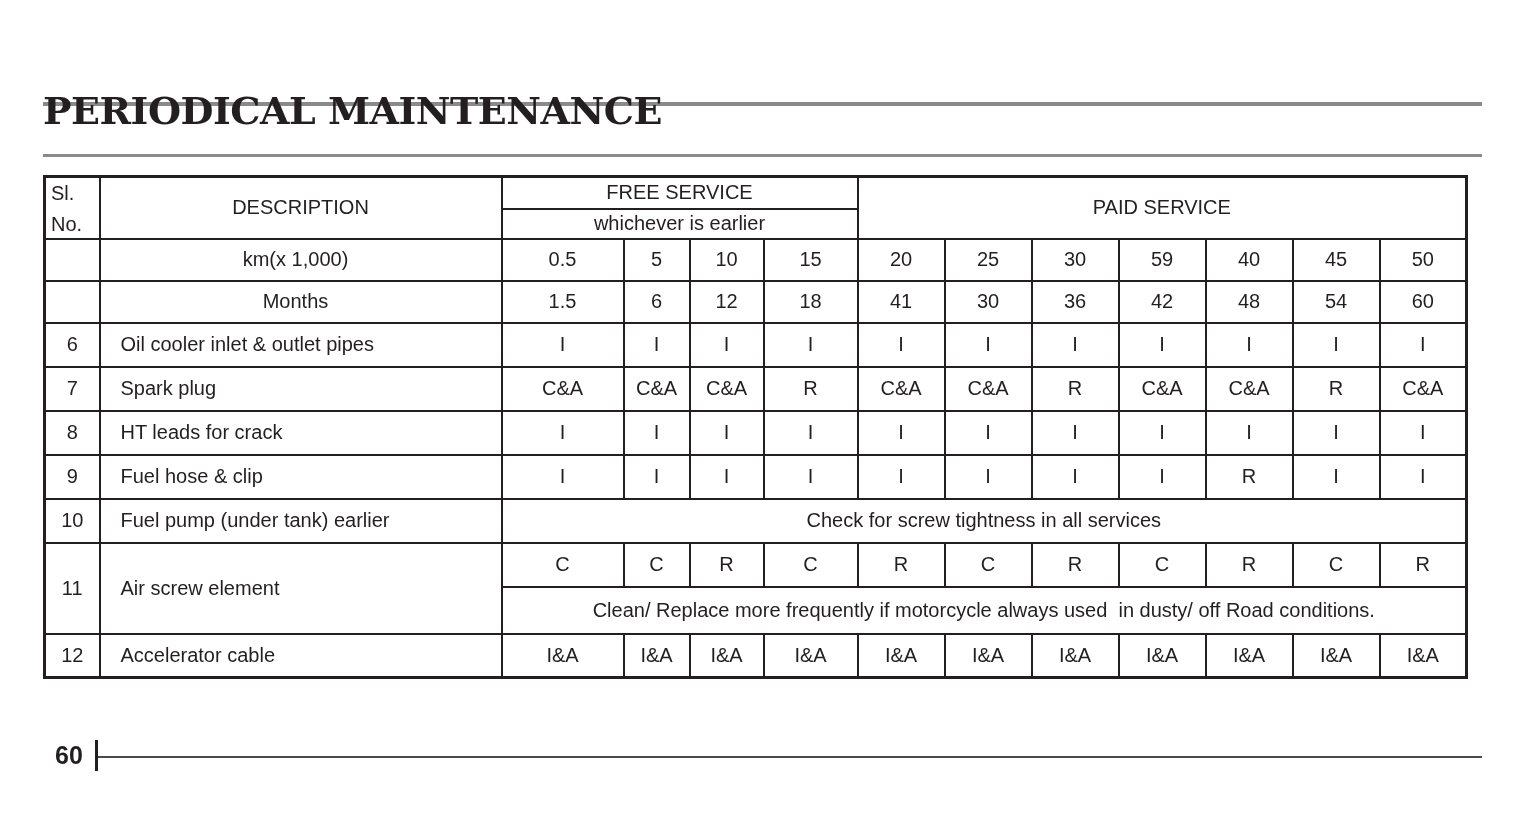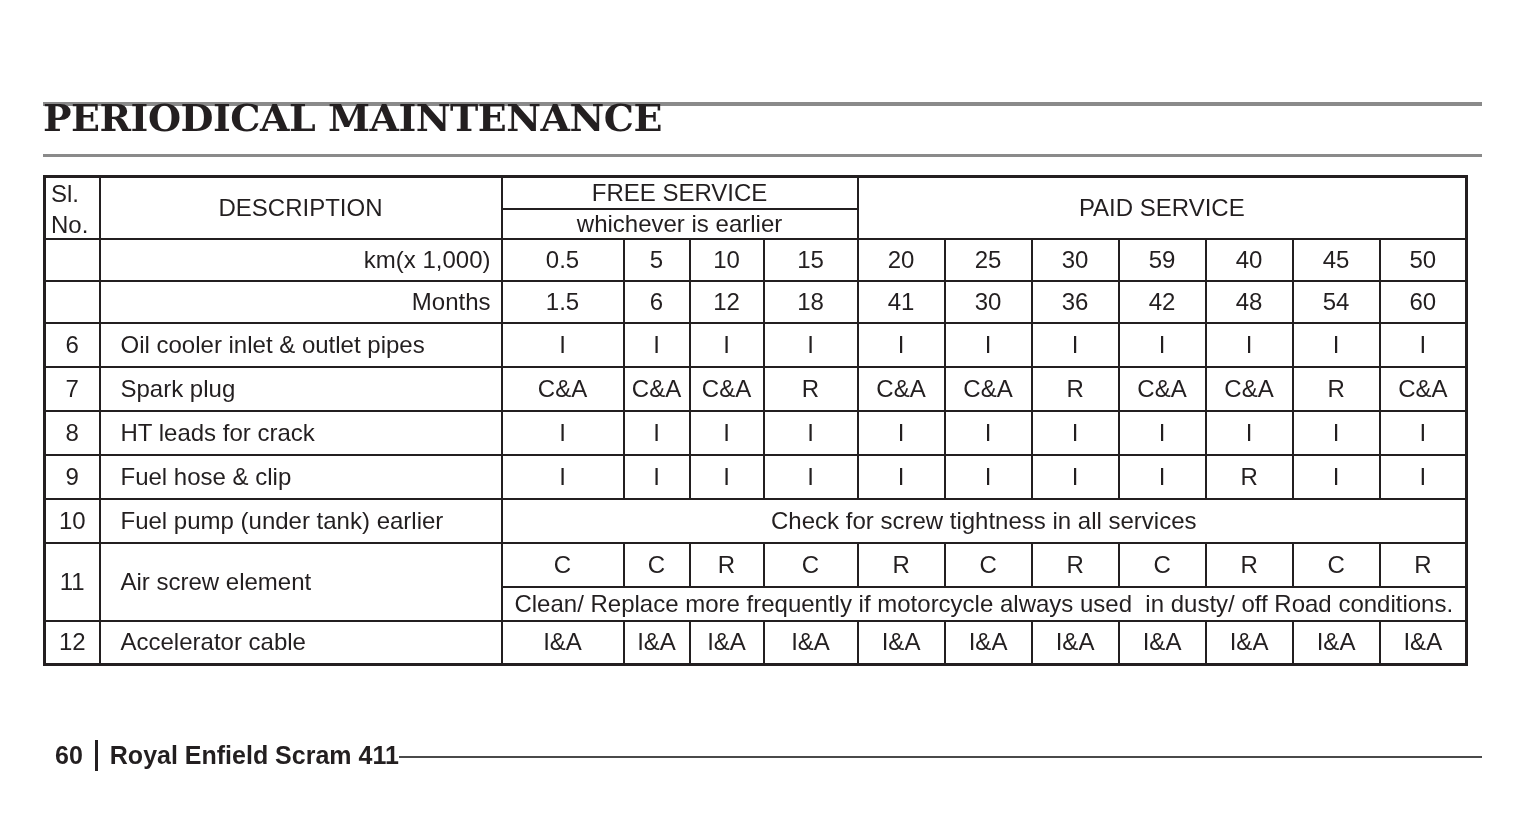--- a/index.html
+++ b/index.html
@@ -11,50 +11,50 @@
     background: #ffffff;
     color: #231f20;
     font-family: "Liberation Sans", sans-serif;
     overflow: hidden;
   }
   .rule-top {
     position: absolute; left: 43px; top: 102px;
     width: 1439px; height: 4px; background: #8a8a8a;
   }
   .page-title {
-    position: absolute; left: 43px; top: 94px;
+    position: absolute; left: 43px; top: 87px;
     font-family: "DejaVu Serif", serif;
     font-weight: 700;
     font-size: 38px;
     letter-spacing: -0.5px;
     line-height: 48px;
     color: #231f20;
     white-space: nowrap;
   }
   .rule-under-title {
     position: absolute; left: 43px; top: 154px;
     width: 1439px; height: 3px; background: #8a8a8a;
   }
   table.maint {
     position: absolute; left: 43px; top: 175px;
     width: 1422px;
     border-collapse: collapse;
     table-layout: fixed;
     border: 3px solid #231f20;
-    font-size: 24px;
+    font-size: 20px;
     color: #231f20;
   }
   table.maint td {
     border: 2px solid #231f20;
     vertical-align: middle;
     overflow: hidden;
   }
   td.num  { text-align: center; }
   td.desc { text-align: left; padding-left: 20px; }
-  td.right-label { text-align: right; padding-right: 10px; }
+  td.right-label { text-align: center; padding-right: 10px; }
   td.note { text-align: center; white-space: pre-wrap; }
   thead tr.hrow1 { height: 32px; }
   thead tr.hrow2 { height: 30px; }
   thead tr.kmrow, thead tr.morow { height: 42px; }
   tbody tr { height: 44px; }
   td.slno-head { vertical-align: top; padding: 0; }
   .slno-inner {
     height: 58px; display: flex; flex-direction: column;
     justify-content: space-between; align-items: flex-start;
     padding: 2px 0 0 5px; line-height: 25px;
@@ -216,21 +216,21 @@
           <td class="num">R</td>
           <td class="num">C</td>
           <td class="num">R</td>
           <td class="num">C</td>
           <td class="num">R</td>
           <td class="num">C</td>
           <td class="num">R</td>
           <td class="num">C</td>
           <td class="num">R</td>
         </tr>
-        <tr style="height: 34px;">
+        <tr style="height: 47px;">
           <td class="note" colspan="11">Clean/ Replace more frequently if motorcycle always used  in dusty/ off Road conditions.</td>
         </tr>
         <tr>
           <td class="num">12</td>
           <td class="desc">Accelerator cable</td>
           <td class="num">I&amp;A</td>
           <td class="num">I&amp;A</td>
           <td class="num">I&amp;A</td>
           <td class="num">I&amp;A</td>
           <td class="num">I&amp;A</td>
@@ -240,17 +240,16 @@
           <td class="num">I&amp;A</td>
           <td class="num">I&amp;A</td>
           <td class="num">I&amp;A</td>
         </tr>
       </tbody>
   </table>
 
   <div class="footer">
     <span class="pageno">60</span>
     <span class="vbar"></span>
-    <span class="booktitle">Royal Enfield Scram 411</span>
     <span class="hline"></span>
   </div>
 
 </div>
 
 </body></html>

